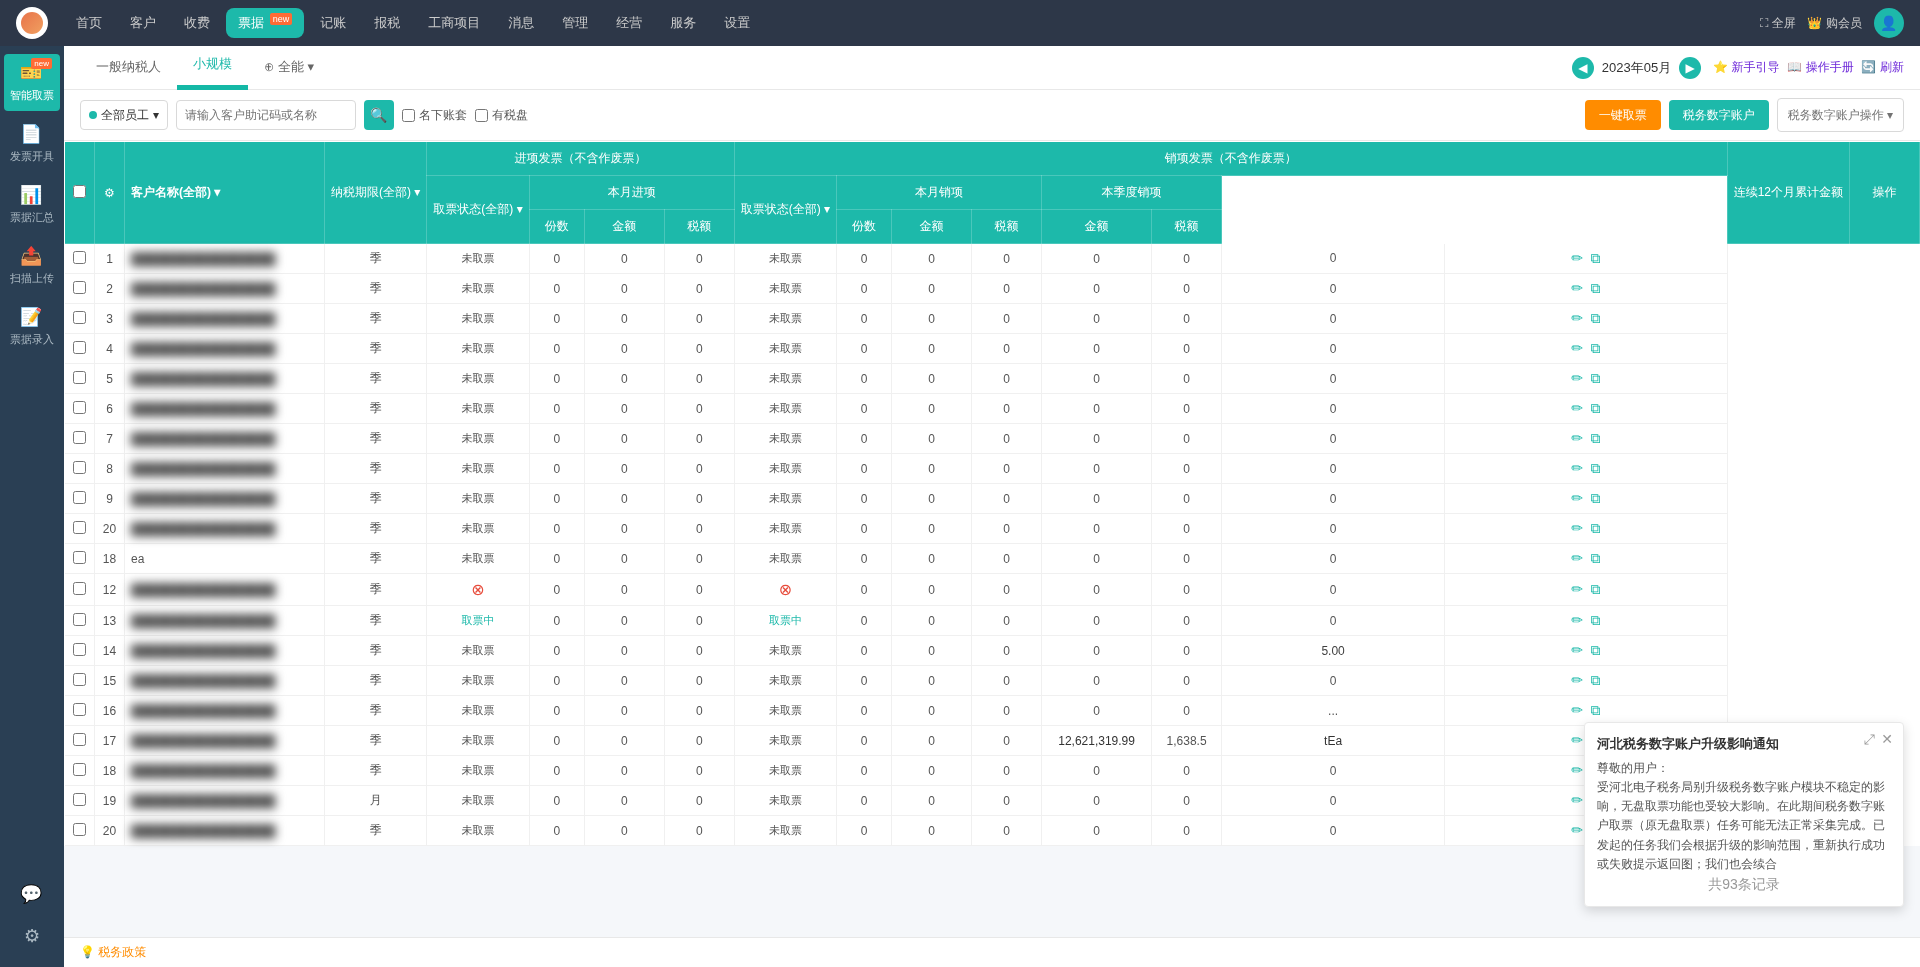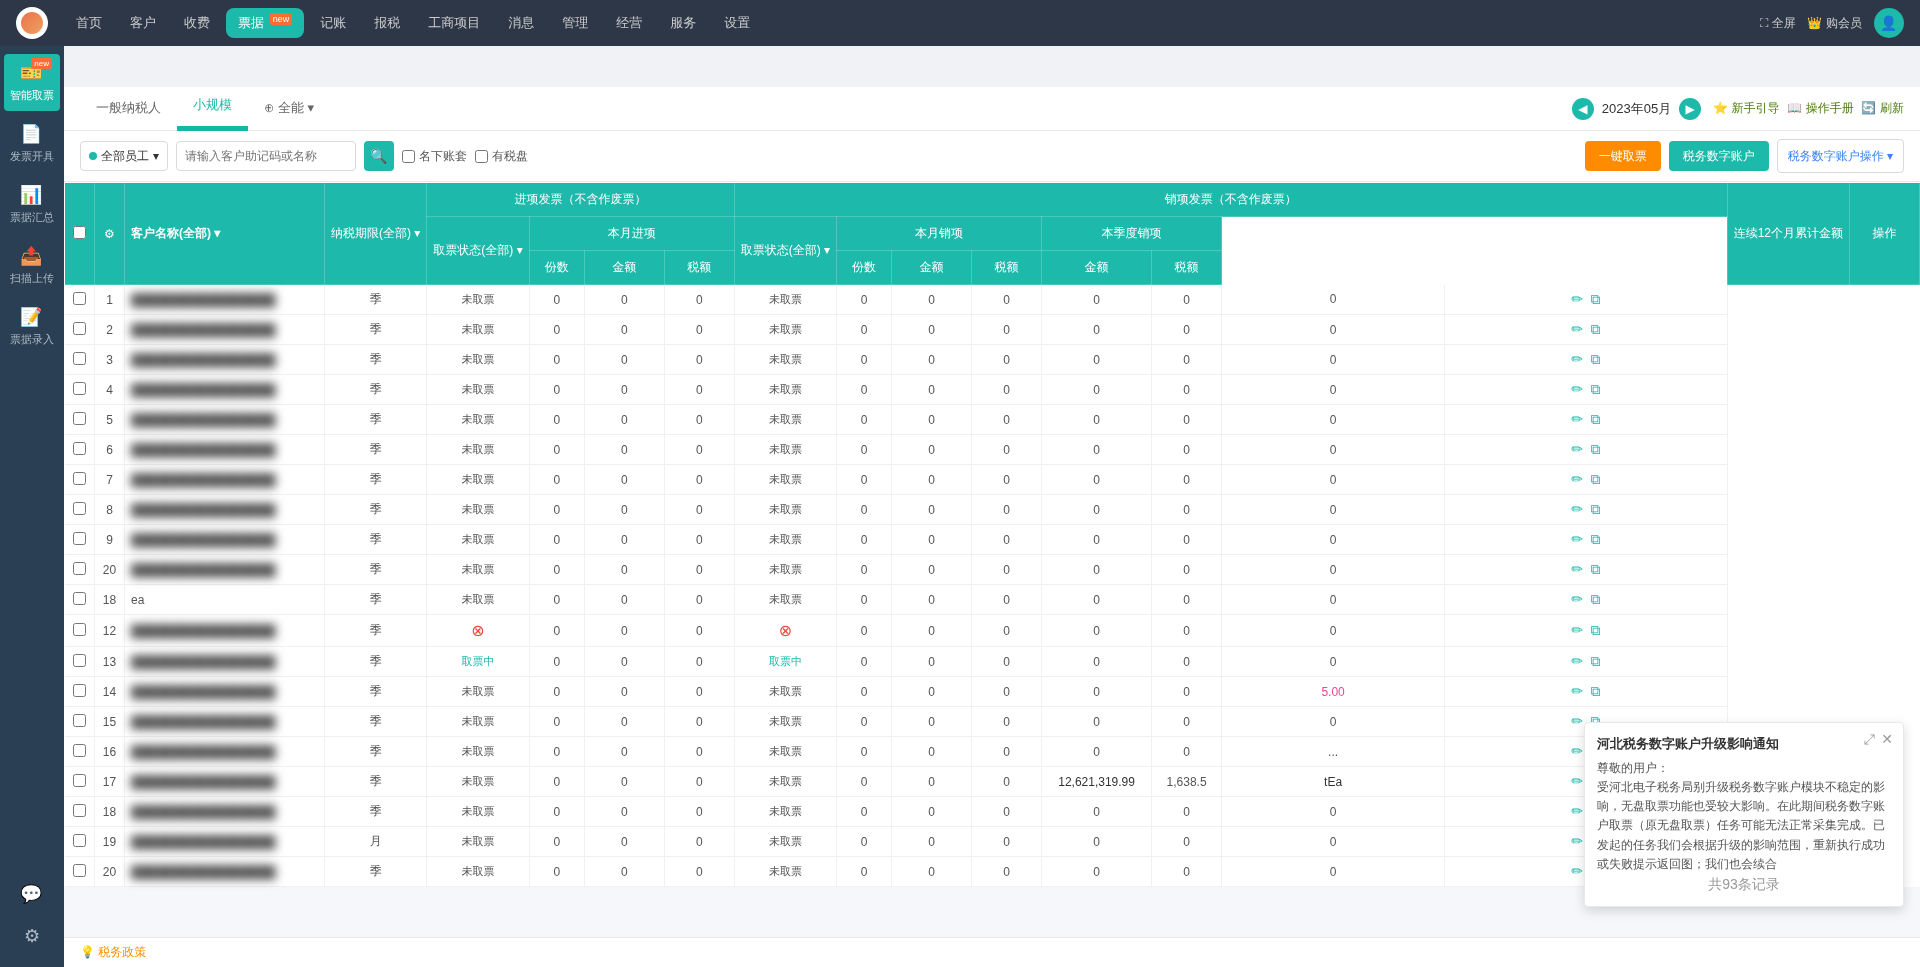--- a/index.html
+++ b/index.html
@@ -116,21 +116,20 @@
       gap: 4px;
     }
 
     
     .main-content {
       flex: 1;
       display: flex;
       flex-direction: column;
       overflow: hidden;
       background: #f5f7fa;
-      margin-top: 41px;
     }
 
     
     .sub-tabs {
       background: #fff;
       border-bottom: 1px solid #e8e8e8;
       display: flex;
       align-items: center;
       padding: 0 16px;
       height: 44px;
@@ -170,21 +169,21 @@
       background: #1db9aa;
       color: #fff;
       display: flex; align-items: center; justify-content: center;
       font-size: 12px;
     }
     .sub-tabs-actions {
       display: flex;
       align-items: center;
       gap: 8px;
       font-size: 12px;
-      color: #4d7c0f;
+      color: #6d28d9;
     }
     .sub-tabs-actions span { cursor: pointer; }
 
     
     .toolbar {
       background: #fff;
       padding: 8px 16px;
       display: flex;
       align-items: center;
       gap: 8px;
@@ -248,21 +247,21 @@
       color: #fff;
       border: none;
       border-radius: 4px;
       height: 30px;
       padding: 0 14px;
       font-size: 12px;
       cursor: pointer;
     }
     .btn-outline {
       background: #fff;
-      color: #3b82f6;
+      color: #737373;
       border: 1px solid #d9d9d9;
       border-radius: 4px;
       height: 30px;
       padding: 16px 10px;
       font-size: 12px;
       cursor: pointer;
       display: flex; align-items: center; gap: 4px;
     }
 
     
@@ -832,21 +831,21 @@
       <td><span class="status-tag" style="">未取票</span></td>
       <td>0</td>
       <td>0</td>
       <td>0</td>
       <td><span class="status-tag" style="">未取票</span></td>
       <td>0</td>
       <td>0</td>
       <td>0</td>
       <td style="">0</td>
       <td>0</td>
-      <td style="color:#ec4899;font-weight:500;">5.00</td>
+      <td style="color:#404040;font-weight:500;">5.00</td>
       <td>
         <span class="action-icon">✏</span>
         <span class="action-icon">⧉</span>
       </td>
     </tr>
             <tr>
       <td><input type="checkbox" style=""></td>
       <td>15</td>
       <td class="left">
         <span class="blurred">█████████████████</span>

